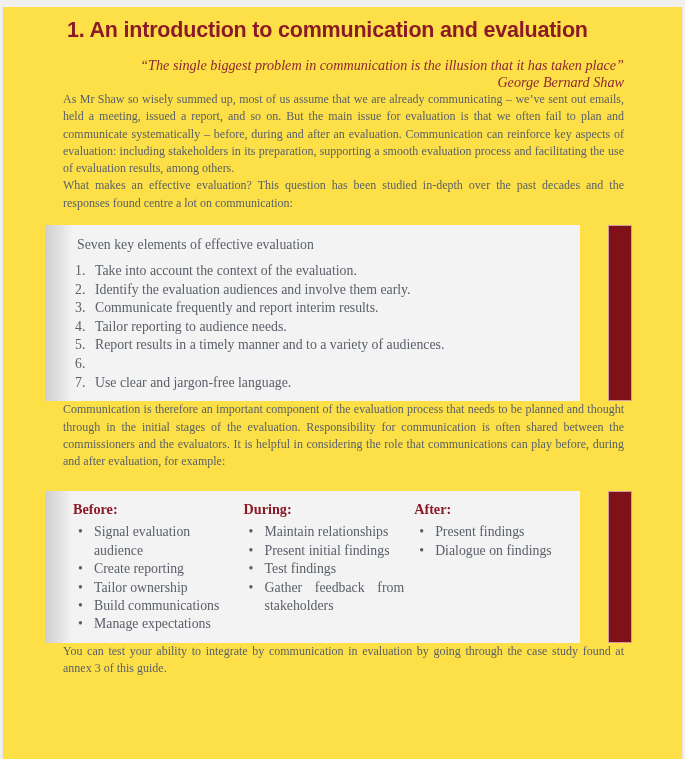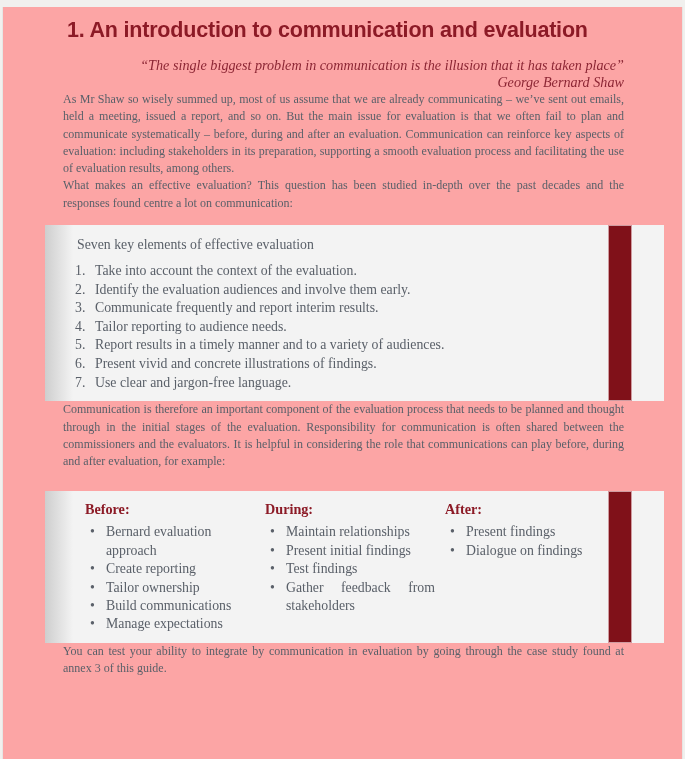--- a/index.html
+++ b/index.html
@@ -5,21 +5,21 @@
   html,body{margin:0;padding:0;}
   body{
     width:685px;height:759px;
     background:#f1f0ee;
     font-family:"Liberation Serif",serif;
     overflow:hidden;
     position:relative;
   }
   .page{
     position:absolute;left:2px;top:7px;right:2px;bottom:0;
-    background:#fca5a5;
+    background:#fde047;
     border-left:1px solid #e7e6e4;
     border-right:1px solid #e7e6e4;
     box-sizing:border-box;
   }
   .content{
     margin-left:60px;
     width:561px;
     padding-top:6px;
   }
   h1.title{
@@ -47,21 +47,21 @@
     text-align:justify;
     margin:0;
   }
   .mt-p1{margin-top:14px;}
   .mt-p2{margin-top:17px;}
   .mt-p3{margin-top:12px;}
   .mt-p4{margin-top:23px;}
   .box{
     position:relative;
     margin-left:-18px;
-    width:619px;
+    width:535px;
     background:#f3f3f3;
     box-sizing:border-box;
     color:#5a6069;
     font-size:13.8px;
   }
   .box::before{
     content:"";
     position:absolute;left:0;top:0;bottom:0;width:28px;
     background:linear-gradient(to right, rgba(110,110,110,0.28), rgba(110,110,110,0));
     pointer-events:none;
@@ -85,21 +85,21 @@
   .num-item{
     display:flex;
     line-height:18.6px;
   }
   .num-item .num{
     width:20px;
     flex:0 0 20px;
   }
   .box2{
     margin-top:21px;
-    padding:10px 0 9px 40px;
+    padding:10px 0 9px 28px;
     display:flex;
   }
   .phase-col{ box-sizing:border-box; }
   .phase-col-1{width:180px;}
   .phase-col-2{width:180px;}
   .phase-col-3{width:175px;}
   .phase-label{
     color:#8c1a26;
     font-weight:bold;
     font-size:14.2px;
@@ -160,38 +160,37 @@
         <div class="num-item">
           <span class="num">4.</span>
           <span>Tailor reporting to audience needs.</span>
         </div>
         <div class="num-item">
           <span class="num">5.</span>
           <span>Report results in a timely manner and to a variety of audiences.</span>
         </div>
         <div class="num-item">
           <span class="num">6.</span>
-          <span>Present vivid and concrete illustrations of findings.</span>
         </div>
         <div class="num-item">
           <span class="num">7.</span>
           <span>Use clear and jargon-free language.</span>
         </div>
       </div>
     </div>
 
     <p class="body mt-p3">Communication is therefore an important component of the evaluation process that needs to be planned and thought through in the initial stages of the evaluation. Responsibility for communication is often shared between the commissioners and the evaluators. It is helpful in considering the role that communications can play before, during and after evaluation, for example:</p>
 
     <div class="box box2">
       <div class="redbar"></div>
 
       <div class="phase-col phase-col-1">
         <div class="phase-label">Before:</div>
         <ul class="phase-list">
-          <li>Bernard evaluation approach</li>
+          <li>Signal evaluation audience</li>
           <li>Create reporting</li>
           <li>Tailor ownership</li>
           <li>Build communications</li>
           <li>Manage expectations</li>
         </ul>
       </div>
 
       <div class="phase-col phase-col-2">
         <div class="phase-label">During:</div>
         <ul class="phase-list justified">

